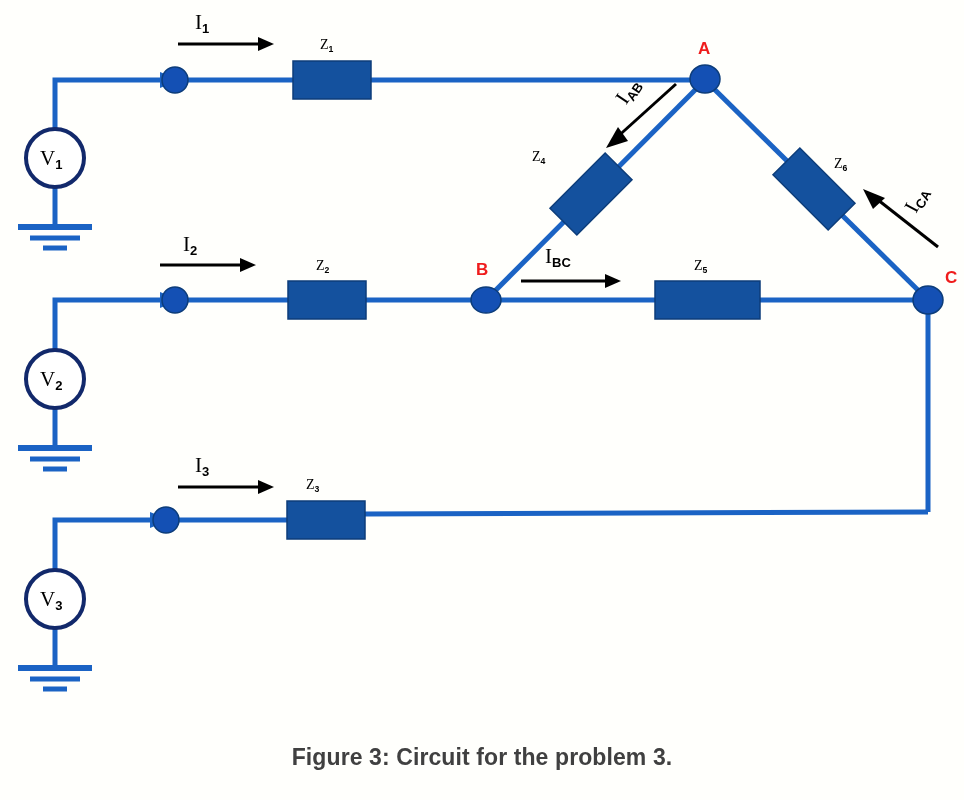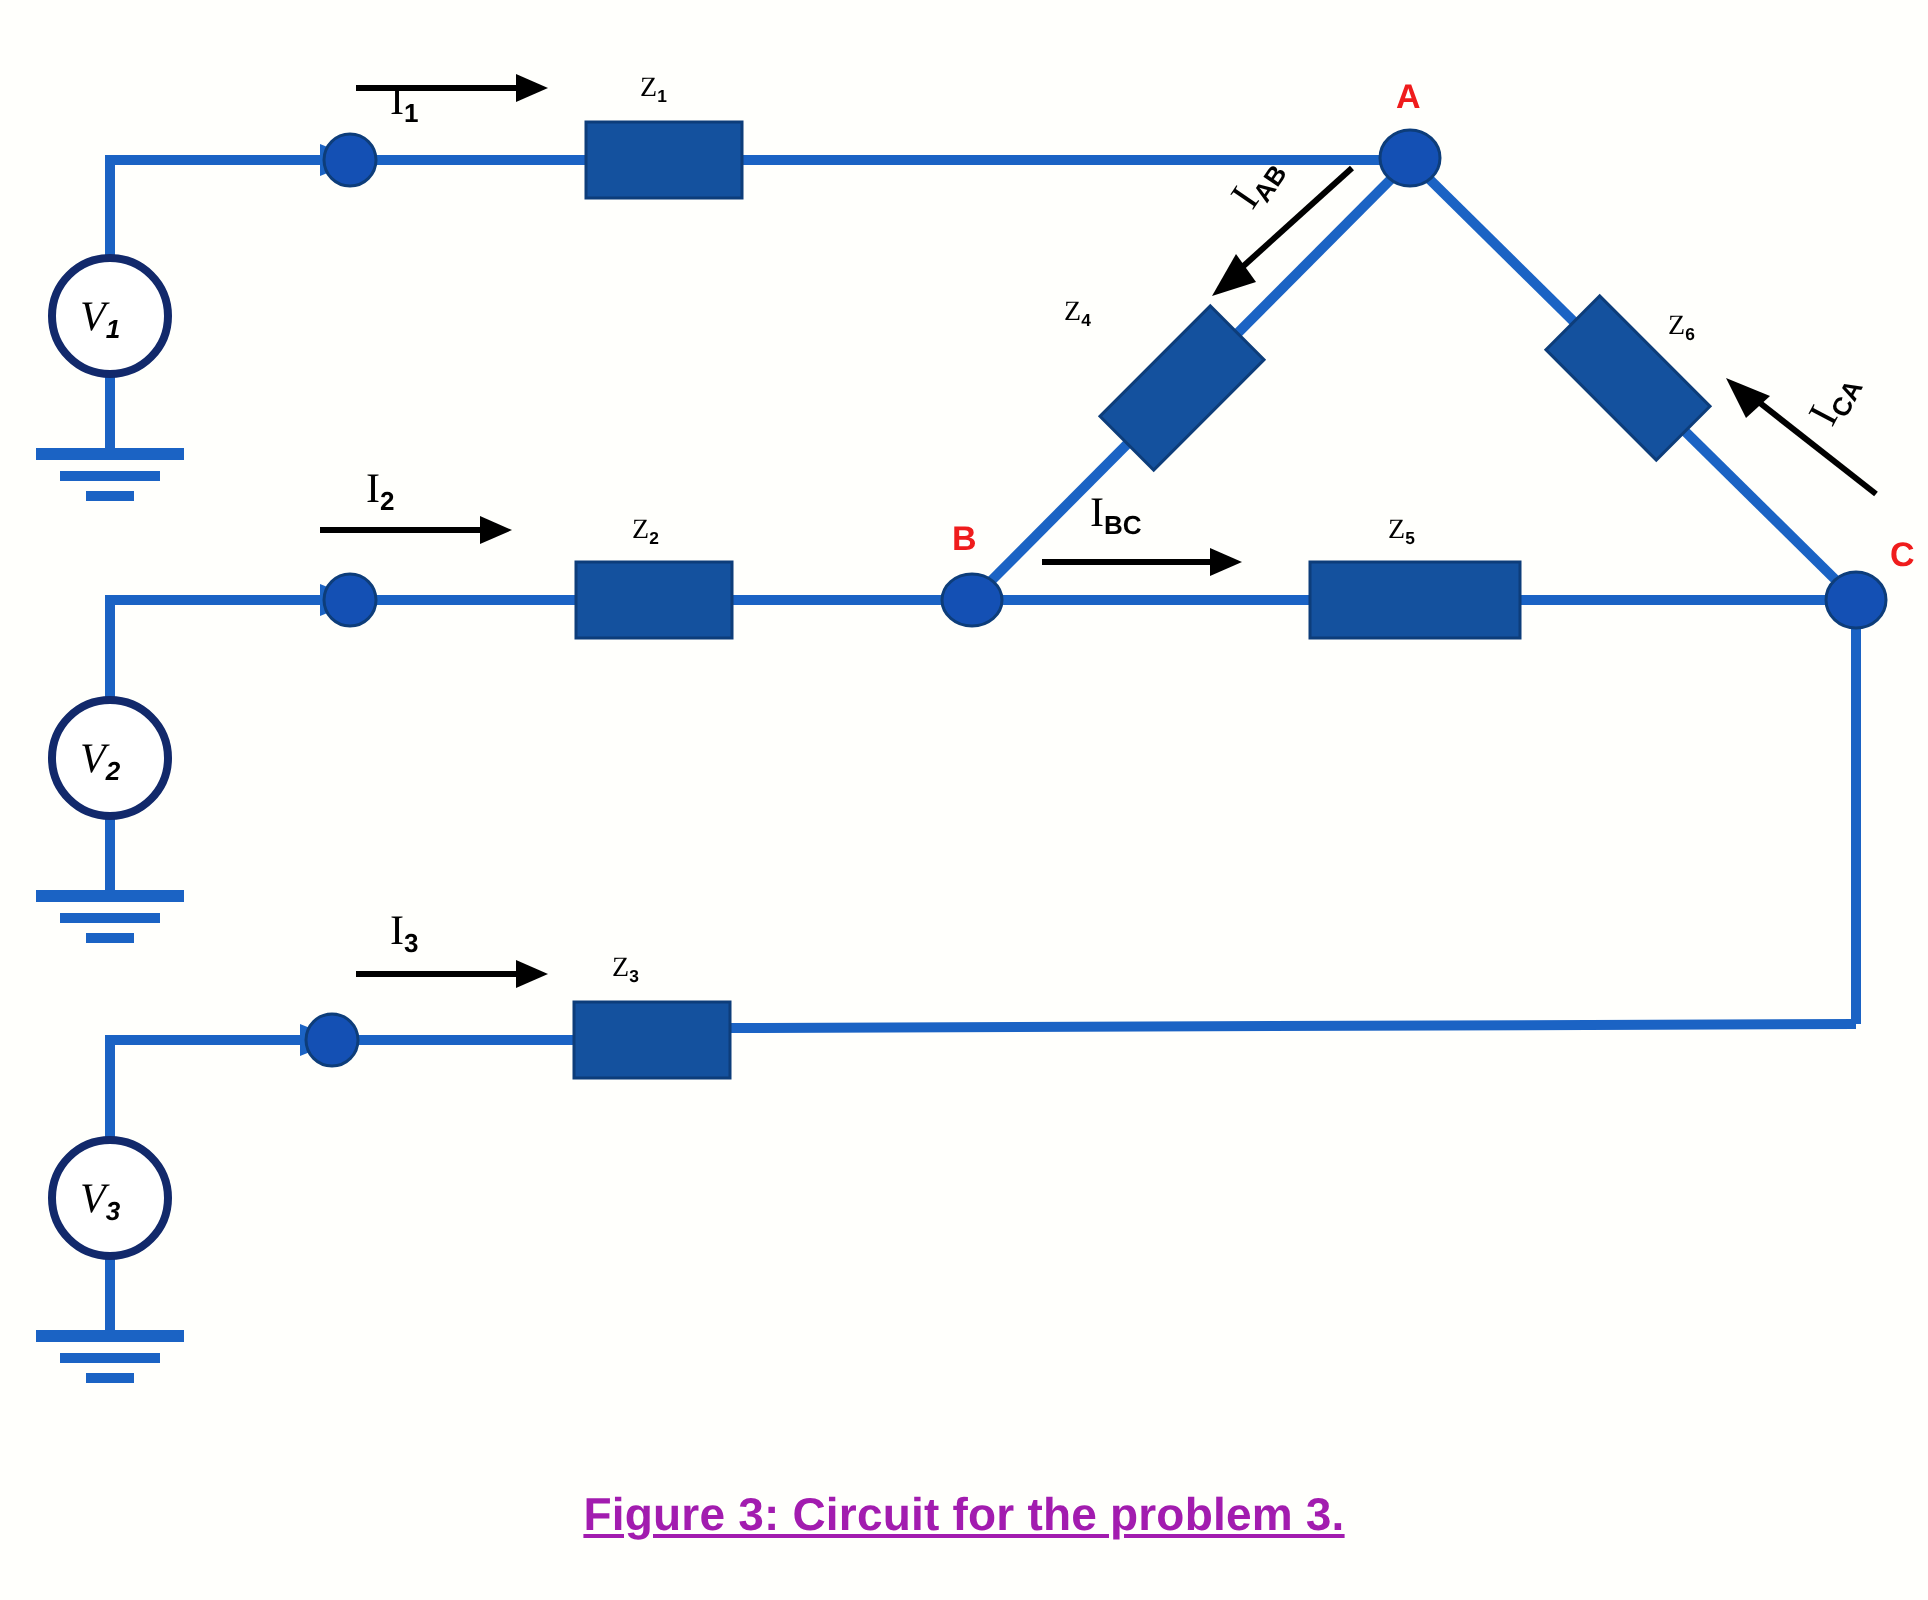--- a/index.html
+++ b/index.html
@@ -31,21 +31,20 @@
     color: #000000;
     white-space: nowrap;
     line-height: 1;
     user-select: none;
   }
   .lbl-z {
     font-size: 14px;
   }
   .lbl-v {
     font-size: 21px;
-    font-style: italic;
   }
   .lbl-i {
     font-size: 21px;
   }
   .lbl-node {
     font-family: "Liberation Sans", sans-serif;
     font-weight: bold;
     font-size: 17px;
     color: #ef1c1c;
   }
@@ -69,23 +68,22 @@
   }
   #caption {
     position: absolute;
     left: 0;
     top: 744px;
     width: 964px;
     text-align: center;
     font-family: "Liberation Sans", sans-serif;
     font-weight: bold;
     font-size: 23px;
-    color: #a21caf;
+    color: #404040;
     letter-spacing: 0.1px;
-    text-decoration: underline;
   }
 </style>
 </head>
 <body>
 
 <div id="canvas">
 
   <svg id="circuit-svg" viewBox="0 0 964 800" xmlns="http://www.w3.org/2000/svg">
 
     <g>
@@ -229,21 +227,21 @@
   <div class="lbl lbl-z" style="left:532px; top:150px;">
     <span>Z</span><sub>4</sub>
   </div>
   <div class="lbl lbl-z" style="left:694px; top:259px;">
     <span>Z</span><sub>5</sub>
   </div>
   <div class="lbl lbl-z" style="left:834px; top:157px;">
     <span>Z</span><sub>6</sub>
   </div>
 
-  <div class="lbl lbl-i" style="left:195px; top:12px;margin-top:28px;">
+  <div class="lbl lbl-i" style="left:195px; top:12px;">
     <span>I</span><sub>1</sub>
   </div>
   <div class="lbl lbl-i" style="left:183px; top:234px;">
     <span>I</span><sub>2</sub>
   </div>
   <div class="lbl lbl-i" style="left:195px; top:455px;">
     <span>I</span><sub>3</sub>
   </div>
   <div class="lbl lbl-i rot-iab" style="left:612px; top:96px;">
     <span>I</span><sub>AB</sub>

